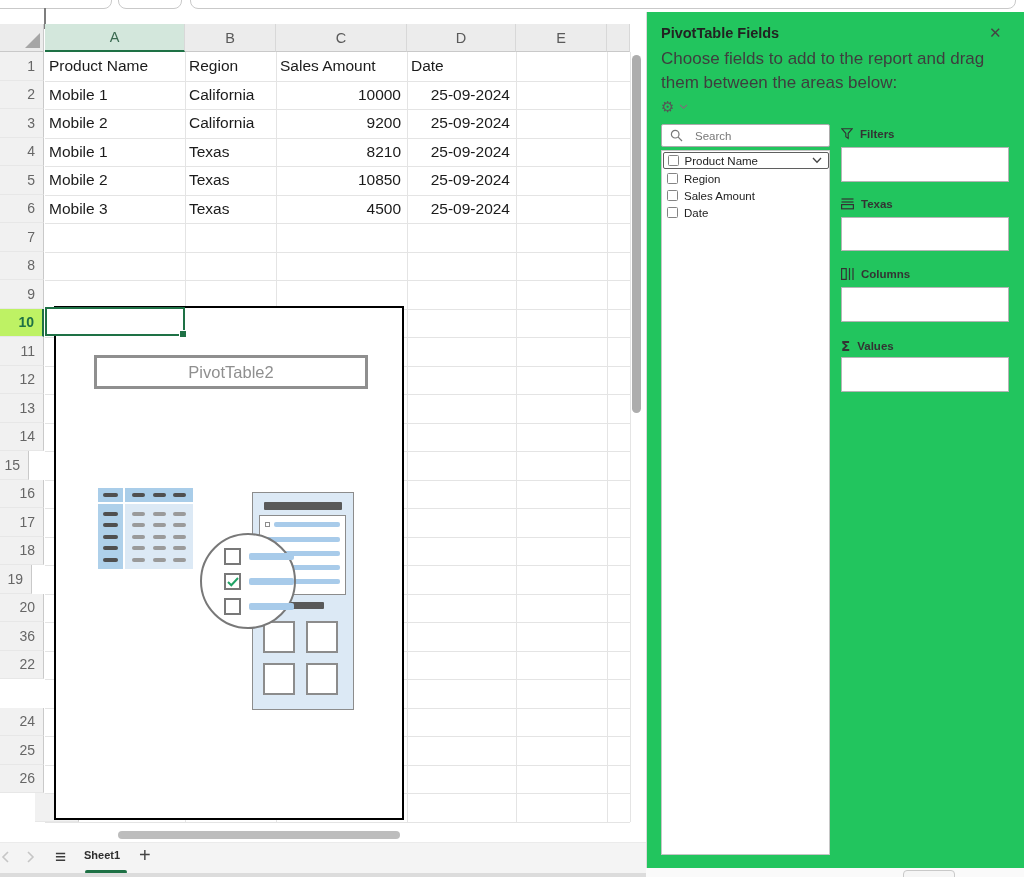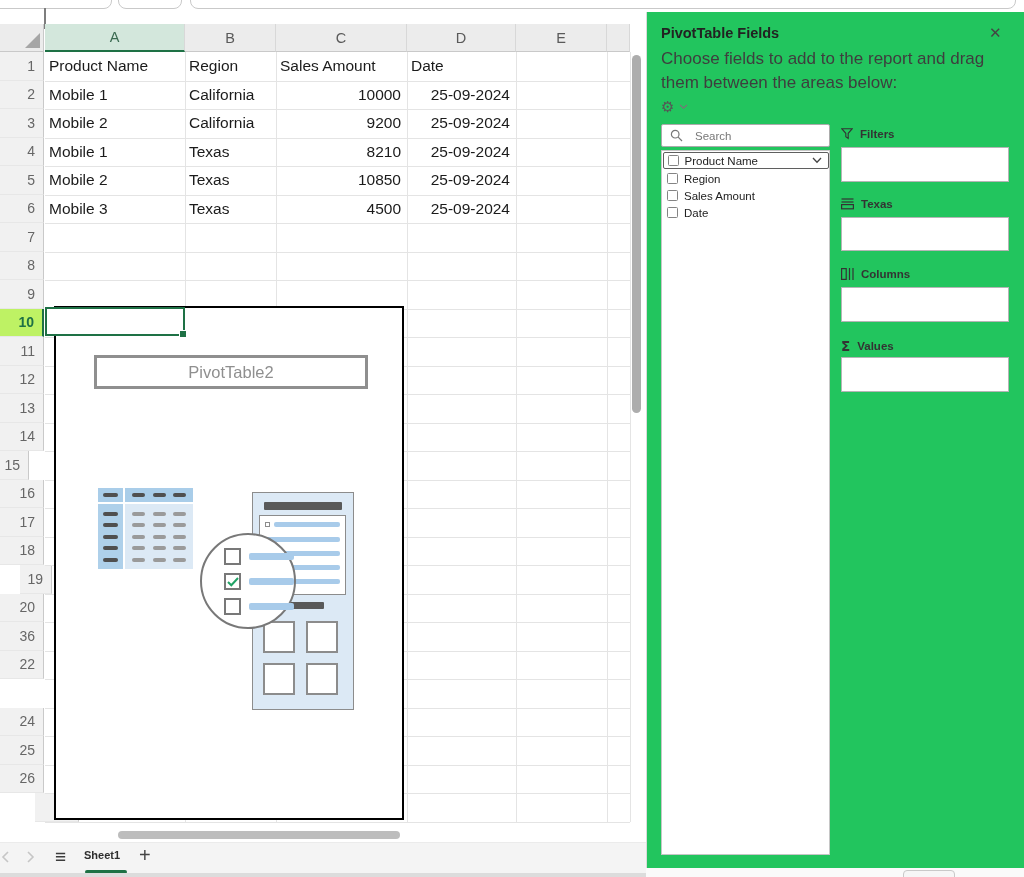--- a/index.html
+++ b/index.html
@@ -129,21 +129,21 @@
     <div class="rowhdr" style="left: 0px; top: 280px; width: 44px; height: 28.5px;">9</div>
     <div class="rowhdr sel" style="left: 0px; top: 308.5px; width: 44px; height: 28.5px;">10</div>
     <div class="rowhdr" style="left: 0px; top: 337px; width: 44px; height: 28.5px;">11</div>
     <div class="rowhdr" style="left: 0px; top: 365.5px; width: 44px; height: 28.5px;">12</div>
     <div class="rowhdr" style="left: 0px; top: 394px; width: 44px; height: 28.5px;">13</div>
     <div class="rowhdr" style="left: 0px; top: 422.5px; width: 44px; height: 28.5px;">14</div>
     <div class="rowhdr" style="left: 0px; top: 451px; width: 29px; height: 28.5px;">15</div>
     <div class="rowhdr" style="left: 0px; top: 479.5px; width: 44px; height: 28.5px;">16</div>
     <div class="rowhdr" style="left: 0px; top: 508px; width: 44px; height: 28.5px;">17</div>
     <div class="rowhdr" style="left: 0px; top: 536.5px; width: 44px; height: 28.5px;">18</div>
-    <div class="rowhdr" style="left: 0px; top: 565px; width: 32px; height: 28.5px; margin-left: 20px;">19</div>
+    <div class="rowhdr" style="left: 0px; top: 565px; width: 32px; height: 28.5px;">19</div>
     <div class="rowhdr" style="left: 0px; top: 593.5px; width: 44px; height: 28.5px;">20</div>
     <div class="rowhdr" style="left: 0px; top: 622px; width: 44px; height: 28.5px;">36</div>
     <div class="rowhdr" style="left: 0px; top: 650.5px; width: 44px; height: 28.5px;">22</div>
     <div class="rowhdr" style="left: 0px; top: 679px; width: 44px; height: 28.5px; margin-top: 32px;">23</div>
     <div class="rowhdr" style="left: 0px; top: 707.5px; width: 44px; height: 28.5px;">24</div>
     <div class="rowhdr" style="left: 0px; top: 736px; width: 44px; height: 28.5px;">25</div>
     <div class="rowhdr" style="left: 0px; top: 764.5px; width: 44px; height: 28.5px;">26</div>
     <div class="rowhdr" style="left: 0px; top: 793px; width: 44px; height: 28.5px; margin-left: 35px;">27</div>
   </div>
 <div id="gridlines">

